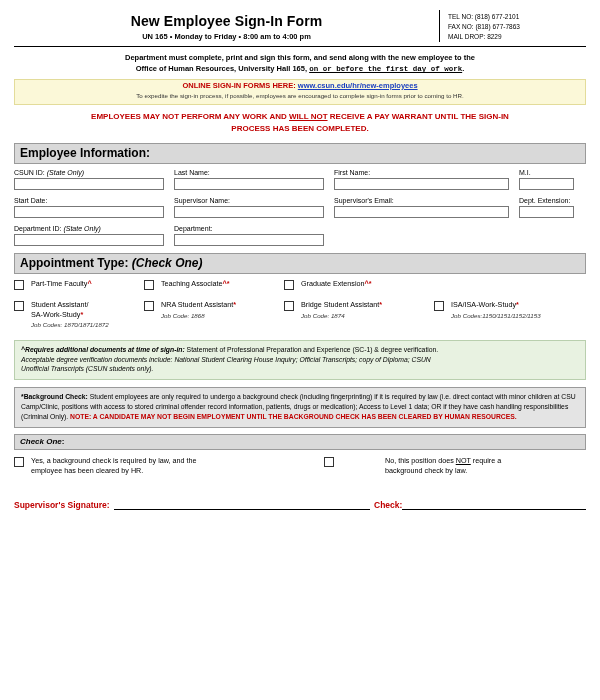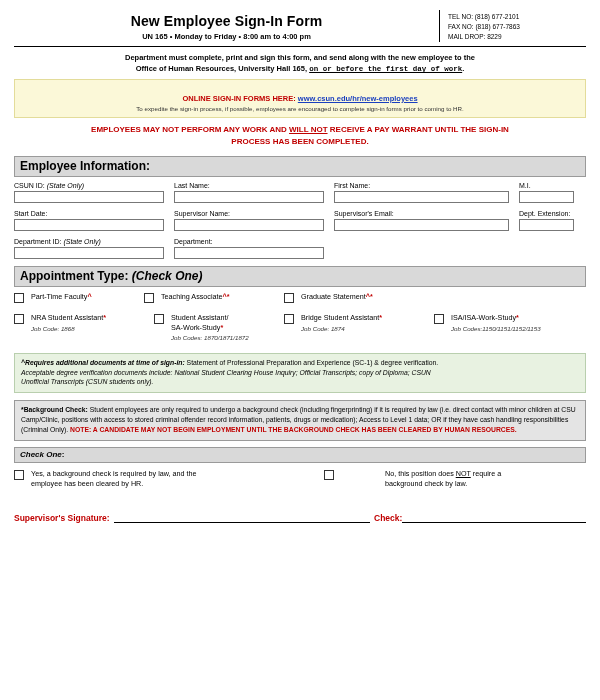--- a/index.html
+++ b/index.html
@@ -89,21 +89,21 @@
     font-size: 7.5px;
     line-height: 1.45;
     margin: 6px 0 4px;
   }
   .notice-bold .ul { text-decoration: underline; font-family: Liberation Mono, monospace; }
 
   .online-box {
     background: #fbf8d8;
     border: 1px solid #e3dc9a;
     text-align: center;
-    padding: 14px 6px 5px;
+    padding: 1px 6px 5px;
     margin: 3px 0 6px;
   }
   .online-line {
     font-weight: bold;
     color: #c00000;
     font-size: 7.5px;
   }
   .online-line a {
     color: #1a3fbf;
     text-decoration: underline;
@@ -368,40 +368,40 @@
     <div class="appt-item a1">
       <div class="chk"></div>
       <div class="appt-label"><span>Part-Time Faculty</span><span class="sup-red">^</span></div>
     </div>
     <div class="appt-item a2">
       <div class="chk"></div>
       <div class="appt-label"><span>Teaching Associate</span><span class="sup-red">^*</span></div>
     </div>
     <div class="appt-item a3">
       <div class="chk"></div>
-      <div class="appt-label"><span>Graduate Statement</span><span class="sup-red">^*</span></div>
+      <div class="appt-label"><span>Graduate Extension</span><span class="sup-red">^*</span></div>
     </div>
   </div>
 
   <div class="appt-row">
-    <div class="appt-item a2">
-      <div class="chk"></div>
-      <div class="appt-label">
-        <div><span>NRA Student Assistant</span><span class="sup-red">*</span></div>
-        <div class="job-code">Job Code: 1868</div>
-      </div>
-    </div>
     <div class="appt-item a1">
       <div class="chk"></div>
       <div class="appt-label">
         <div>Student Assistant/</div>
         <div><span>SA-Work-Study</span><span class="sup-red">*</span></div>
         <div class="job-code">Job Codes: 1870/1871/1872</div>
       </div>
     </div>
+    <div class="appt-item a2">
+      <div class="chk"></div>
+      <div class="appt-label">
+        <div><span>NRA Student Assistant</span><span class="sup-red">*</span></div>
+        <div class="job-code">Job Code: 1868</div>
+      </div>
+    </div>
     <div class="appt-item a3">
       <div class="chk"></div>
       <div class="appt-label">
         <div><span>Bridge Student Assistant</span><span class="sup-red">*</span></div>
         <div class="job-code">Job Code: 1874</div>
       </div>
     </div>
     <div class="appt-item a4">
       <div class="chk"></div>
       <div class="appt-label">

